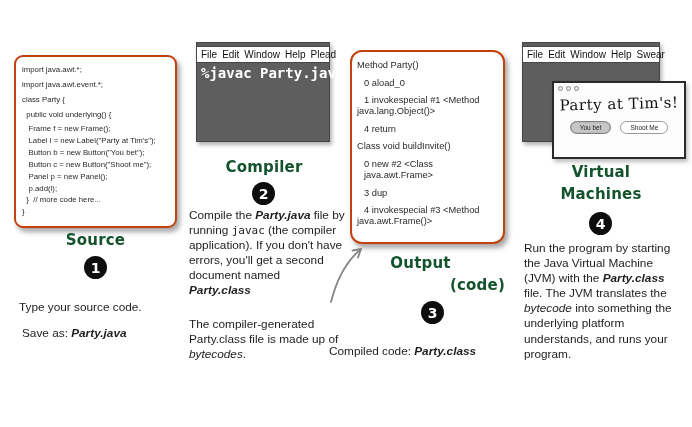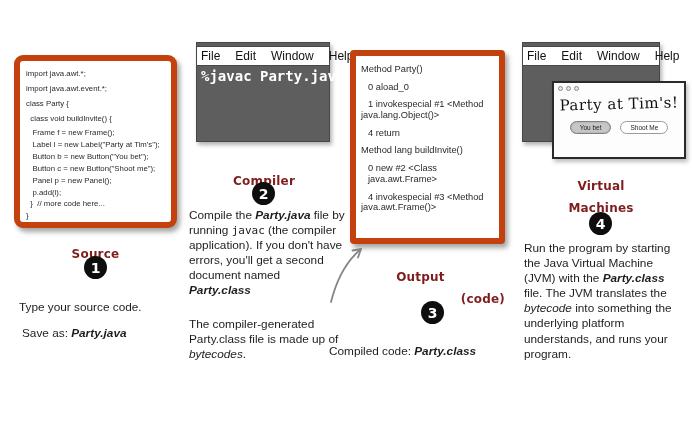--- a/index.html
+++ b/index.html
@@ -5,54 +5,54 @@
   * { margin:0; padding:0; box-sizing:border-box; }
   html,body { background:#ffffff; }
   .stage {
     position:relative; width:692px; height:427px; background:#ffffff;
     font-family:"Liberation Sans", sans-serif; color:#1d1d1d; overflow:hidden;
   }
 
   
   .heading {
     position:absolute; text-align:center; font-family:"DejaVu Sans", sans-serif;
-    font-weight:bold; font-size:12px; letter-spacing:0.2px; color:#7f1d1d; line-height:1.3;margin-top:16px;
+    font-weight:bold; font-size:15px; letter-spacing:0.2px; color:#14532d; line-height:1.3;
   }
   .badge {
     position:absolute; width:23px; height:23px; border-radius:50%;
     background:#0e0e0e; color:#ffffff; font-family:"DejaVu Sans", sans-serif;
     font-weight:bold; font-size:14px; display:flex; align-items:center; justify-content:center;
   }
   .para { position:absolute; font-size:11.8px; line-height:1.28; color:#1d1d1d; }
   .seg-bi { font-weight:bold; font-style:italic; }
   .seg-i  { font-style:italic; }
   .seg-m  { font-family:"DejaVu Sans Mono", monospace; font-size:11px; }
 
   
   .doc-box {
-    position:absolute; background:#ffffff; border:6px solid #c2410c;
+    position:absolute; background:#ffffff; border:2px solid #c2410c;
     box-shadow:3px 4px 5px rgba(0,0,0,0.35);
   }
   .source-box { left:14px; top:55px; width:163px; height:173px; border-radius:9px; padding:8px 6px; }
   .code-line { white-space:pre; font-size:7.8px; line-height:1.2; color:#2a2a2a; margin-bottom:2.5px; }
   .code-line.gap { margin-bottom:5.5px; }
 
-  .output-box { left:350px; top:50px; width:155px; height:194px; border-radius:4px; padding:8px 5px; }
+  .output-box { left:350px; top:50px; width:155px; height:194px; border-radius:12px; padding:8px 5px; }
   .out-line { white-space:pre-wrap; font-size:9.3px; line-height:1.15; color:#2a2a2a; margin-bottom:7px; }
   .out-line.ind { padding-left:7px; }
   .out-line.tight { margin-bottom:0; }
 
   
   .terminal {
     position:absolute; background:#5e5e5e; border:1px solid #474747;
     box-shadow:2px 3px 4px rgba(0,0,0,0.3); padding-top:3px;
   }
   .menubar {
     background:#ffffff; border-top:1px solid #474747; border-bottom:1px solid #474747;
-    display:flex; gap:15px; padding:2px 4px; font-size:12px; color:#111;
+    display:flex; gap:5px; padding:2px 4px; font-size:10px; color:#111;
   }
   .menu-item { white-space:nowrap; }
   .term-body {
     color:#ffffff; font-family:"DejaVu Sans Mono", monospace; font-weight:bold;
     font-size:14px; padding:2px 4px; white-space:pre;
   }
   .terminal-compiler { left:196px; top:42px; width:134px; height:100px; }
   .terminal-vm { left:522px; top:42px; width:138px; height:100px; }
 
   
@@ -81,21 +81,21 @@
 </head>
 <body>
 
 <div class="stage">
 
   <div class="doc-box source-box">
     <div>
         <div class="code-line gap">import java.awt.*;</div>
         <div class="code-line gap">import java.awt.event.*;</div>
         <div class="code-line gap">class Party {</div>
-        <div class="code-line gap">  class void buildInvite() {</div>
+        <div class="code-line gap">  public void underlying() {</div>
         <div class="code-line">   Frame f = new Frame();</div>
         <div class="code-line">   Label l = new Label("Party at Tim's");</div>
         <div class="code-line">   Button b = new Button("You bet");</div>
         <div class="code-line">   Button c = new Button("Shoot me");</div>
         <div class="code-line">   Panel p = new Panel();</div>
         <div class="code-line">   p.add(l);</div>
         <div class="code-line">  }  // more code here...</div>
         <div class="code-line">}</div>
       </div>
   </div>
@@ -119,22 +119,23 @@
   <div class="para" style="left:189px; top:317px; width:158px;"><span>The compiler-generated Party.class file is made up of </span><span class="seg-i">bytecodes</span><span>.</span></div>
   <div class="para" style="left:189px; top:208px; width:156px;"><span>Compile the </span><span class="seg-bi">Party.java</span><span> file by running </span><span class="seg-m">javac</span><span> (the compiler application). If you don't have errors, you'll get a second document named </span><span class="seg-bi">Party.class</span></div>
 
   <div class="doc-box output-box">
     <div>
         <div class="out-line">Method Party()</div>
         <div class="out-line ind">0 aload_0</div>
         <div class="out-line ind tight">1 invokespecial #1 &lt;Method</div>
         <div class="out-line">java.lang.Object()&gt;</div>
         <div class="out-line ind">4 return</div>
-        <div class="out-line">Method lang buildInvite()</div>
+        <div class="out-line">Class void buildInvite()</div>
         <div class="out-line ind">0 new #2 &lt;Class java.awt.Frame&gt;</div>
+        <div class="out-line ind">3 dup</div>
         <div class="out-line ind tight">4 invokespecial #3 &lt;Method</div>
         <div class="out-line">java.awt.Frame()&gt;</div>
       </div>
   </div>
 
   <svg class="flow-arrow" viewBox="0 0 48 64" xmlns="http://www.w3.org/2000/svg">
     <path d="M 8 60 C 12 44 20 22 38 7" fill="none" stroke="#858585" stroke-width="1.8" stroke-linecap="round"></path>
     <path d="M 38 7 L 29.5 8.5 M 38 7 L 35 15.5" fill="none" stroke="#858585" stroke-width="1.8" stroke-linecap="round"></path>
   </svg>
 

